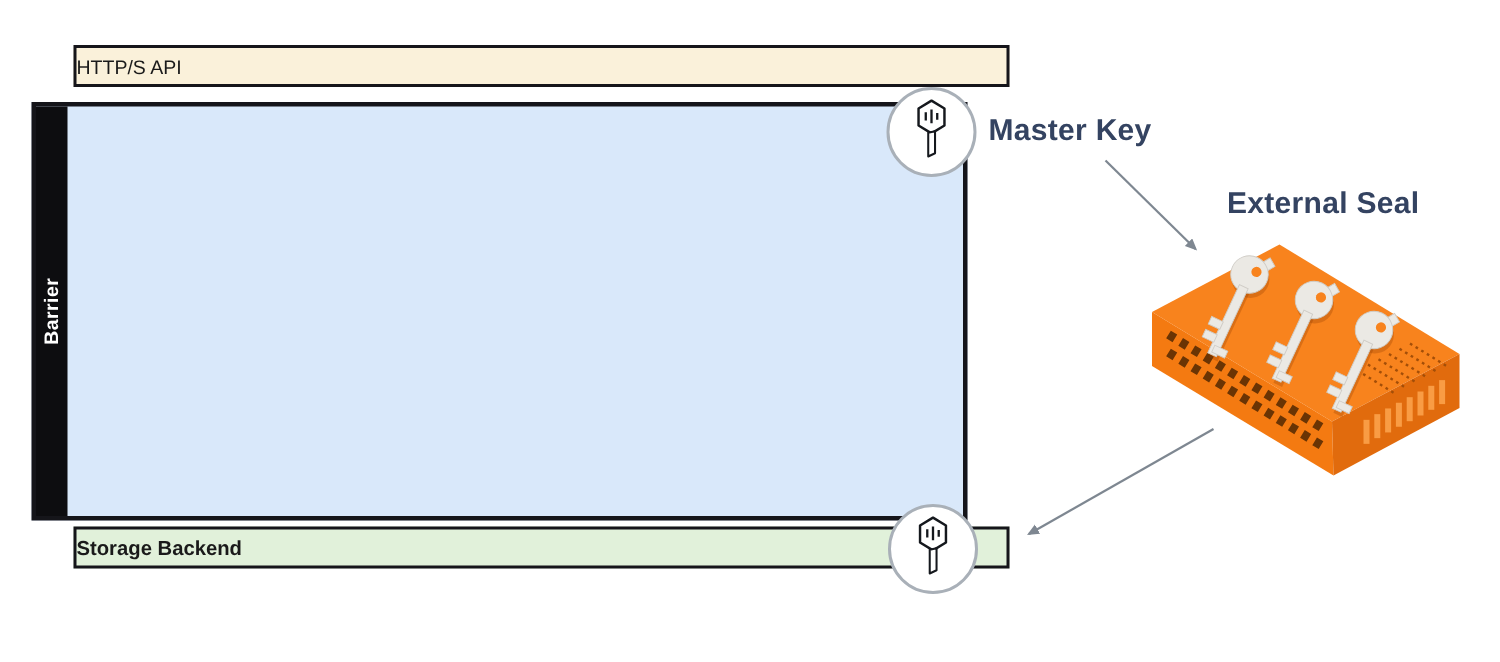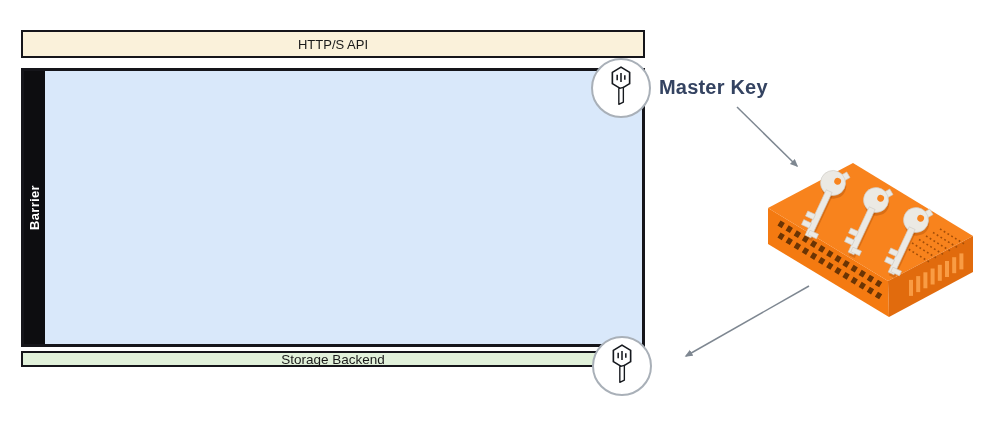--- a/index.html
+++ b/index.html
@@ -19,25 +19,25 @@
     --seal-vent:#5c2d03;
     --key-gray:#ebe9e4;
   }
   html,body{margin:0;padding:0;background:#ffffff;}
   .canvas{
     position:relative;width:1000px;height:441px;background:#ffffff;
     font-family:"Liberation Sans",sans-serif;overflow:hidden;
   }
   .bar{
     position:absolute;box-sizing:border-box;border:2px solid var(--outline);
-    display:flex;align-items:center;justify-content:center;
-    font-size:13px;color:var(--bar-text);
+    display:flex;align-items:center;
+    font-size:13px;color:var(--bar-text);margin-left:28px;
   }
   .api-bar{left:21px;top:30px;width:624px;height:28px;background:var(--api-bar-bg);}
-  .storage-bar{left:21px;top:351px;width:624px;height:16px;background:var(--storage-bar-bg);font-size:13.5px;}
+  .storage-bar{left:21px;top:351px;width:624px;height:28px;background:var(--storage-bar-bg);font-size:13.5px;font-weight:bold;}
   .barrier-box{
     position:absolute;left:21px;top:68px;width:624px;height:279px;box-sizing:border-box;
     background:var(--barrier-bg);border:3px solid var(--outline);
   }
   .barrier-strip{
     position:absolute;left:0;top:0;bottom:0;width:21px;background:var(--barrier-strip);
     display:flex;align-items:center;justify-content:center;
   }
   .barrier-strip span{
     transform:rotate(-90deg);white-space:nowrap;color:#ffffff;
@@ -155,14 +155,15 @@
       <rect x="199.2" y="104.2" width="4" height="16"></rect>
       <rect x="206.4" y="100.4" width="4" height="16"></rect>
     </g>
 
     <use href="#seal-key" transform="translate(80,30) rotate(25)"></use>
     <use href="#seal-key" transform="translate(123,47) rotate(25)"></use>
     <use href="#seal-key" transform="translate(163,67) rotate(25)"></use>
   </svg>
 
   <div class="big-label label-master">Master Key</div>
+  <div class="big-label label-seal">External Seal</div>
 
 </div>
 
 </body></html>

